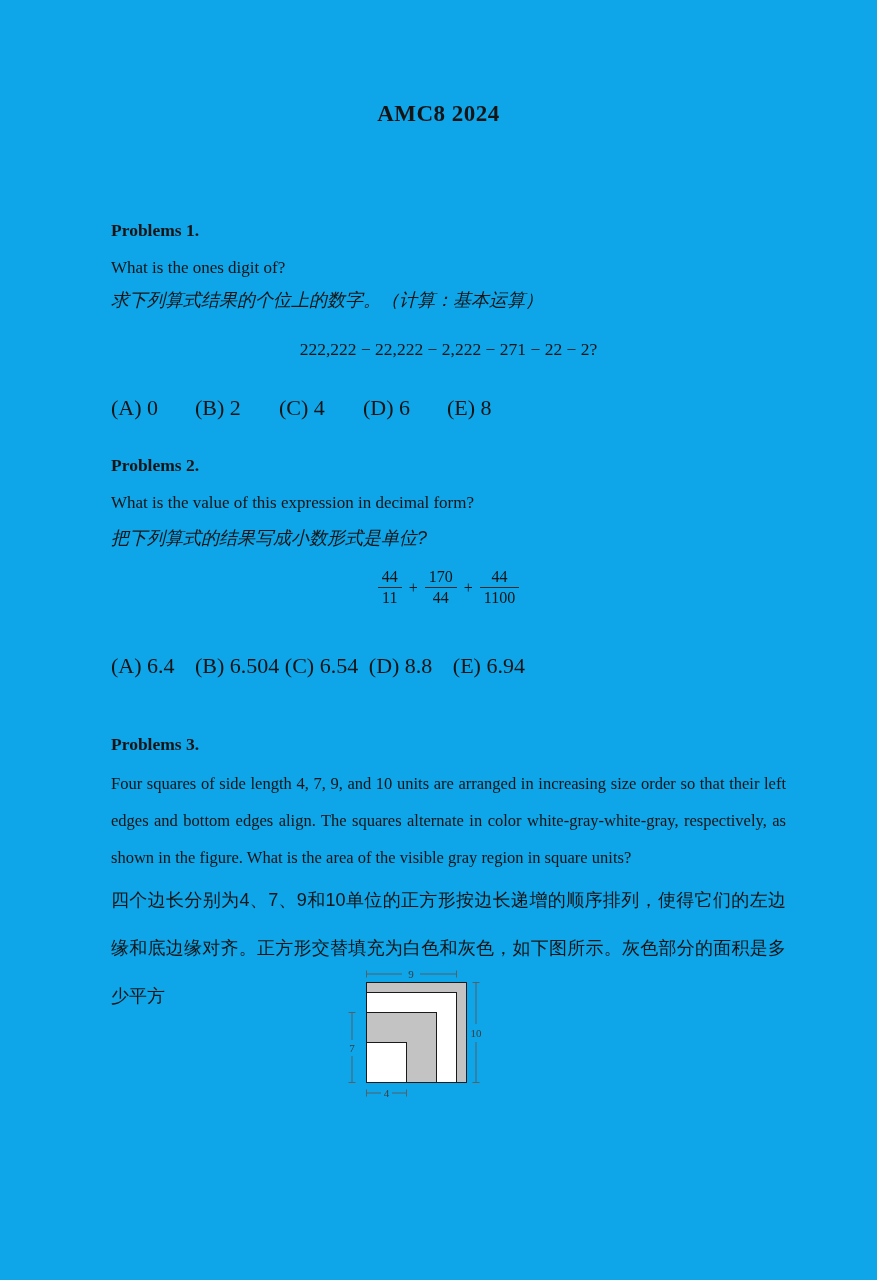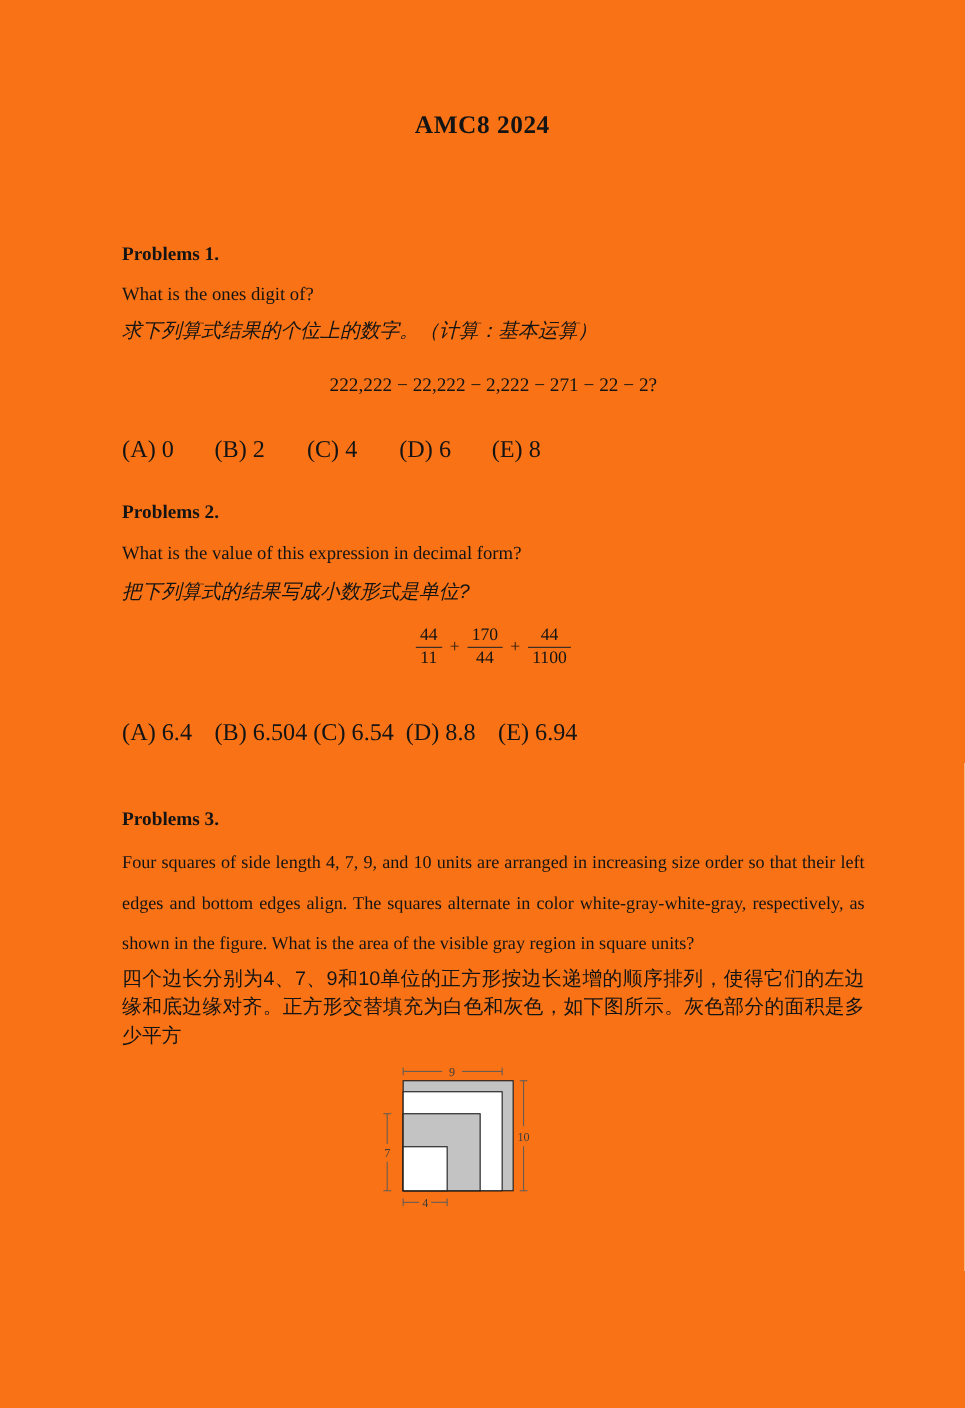--- a/index.html
+++ b/index.html
@@ -4,21 +4,21 @@
 <style>
   html, body {
     margin: 0;
     padding: 0;
     background: #ffffff;
   }
   .page {
     position: relative;
     width: 877px;
     height: 1280px;
-    background: #f97316;
+    background: #0ea5e9;
     color: #141414;
     font-family: "Liberation Serif", serif;
     overflow: hidden;
   }
   .doc-title {
     position: absolute;
     top: 101px;
     left: 0;
     width: 877px;
     text-align: center;
@@ -40,21 +40,21 @@
     font-style: italic;
   }
   .para-en {
     font-size: 16.5px;
     line-height: 37px;
     text-align: justify;
   }
   .para-zh {
     font-family: "Liberation Sans", sans-serif;
     font-size: 18px;
-    line-height: 26px;
+    line-height: 48px;
     text-align: justify;
   }
   .math-center {
     position: absolute;
     left: 111px;
     width: 675px;
     text-align: center;
     font-size: 17.5px;
   }
   .frac-row { display: inline-flex; align-items: center; gap: 6px; }

